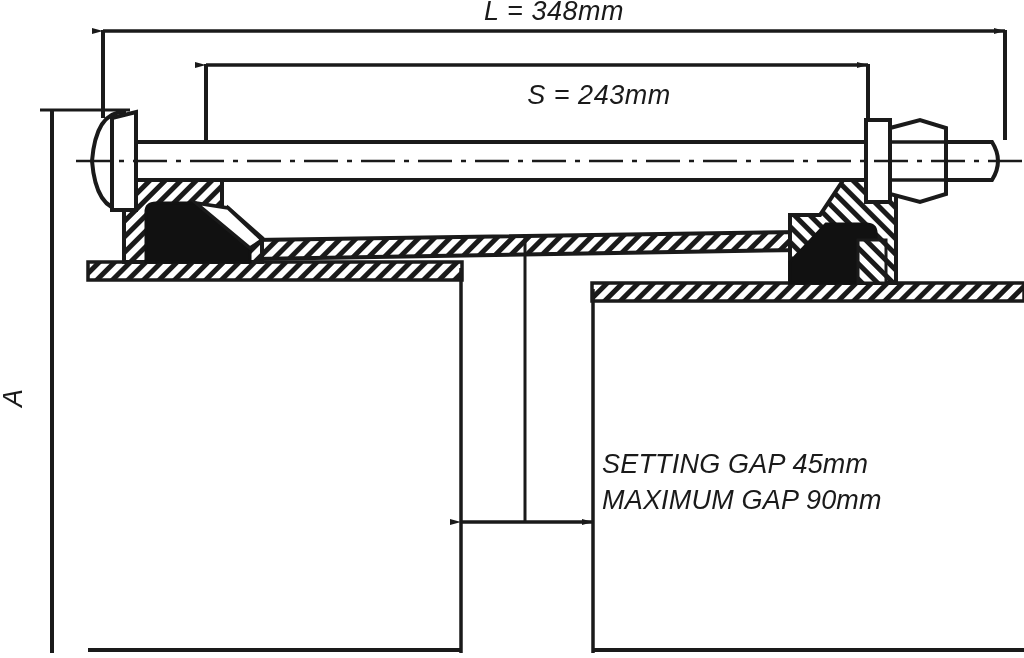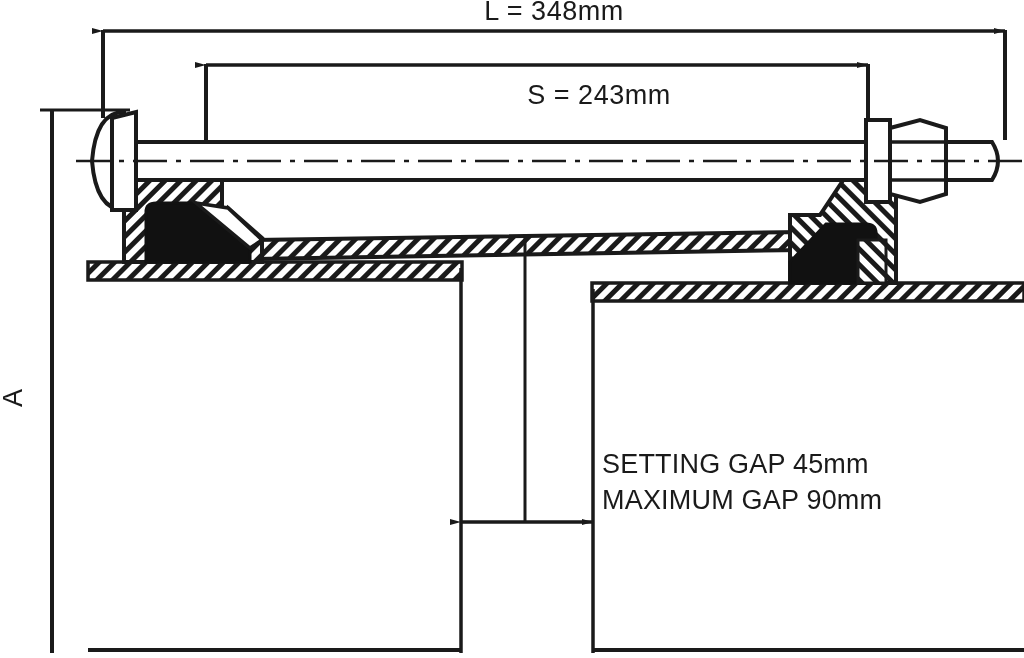--- a/index.html
+++ b/index.html
@@ -9,20 +9,21 @@
   }
   body {
     font-family: "Liberation Sans", sans-serif;
   }
   #drawing-root {
     position: relative;
     width: 1024px;
     height: 653px;
     background: #ffffff;
     overflow: hidden;
+    font-style: italic;
   }
   svg.sheet {
     display: block;
     width: 1024px;
     height: 658px;
   }
   .dim-text {
     font-family: "Liberation Sans", sans-serif;
     font-size: 27px;
     fill: #1a1a1a;

